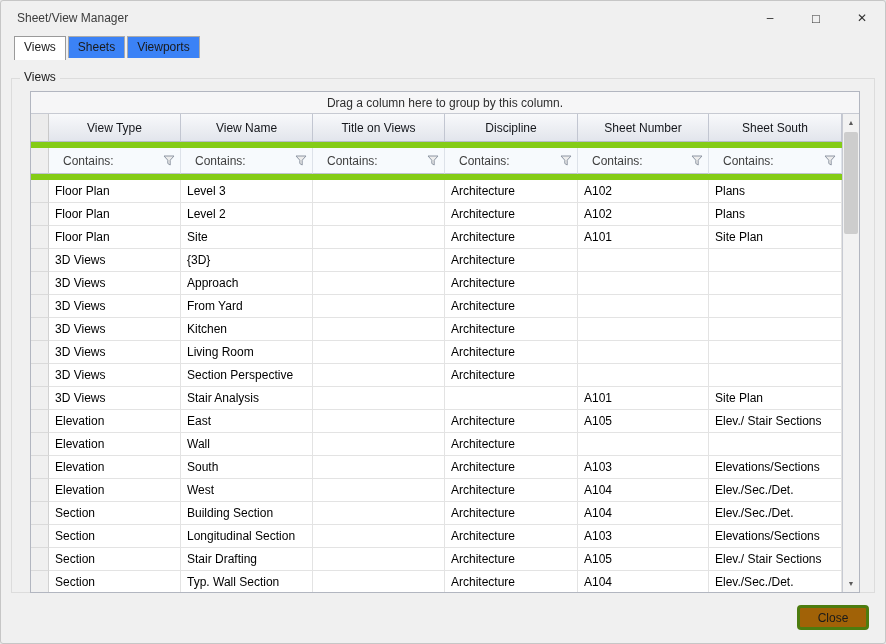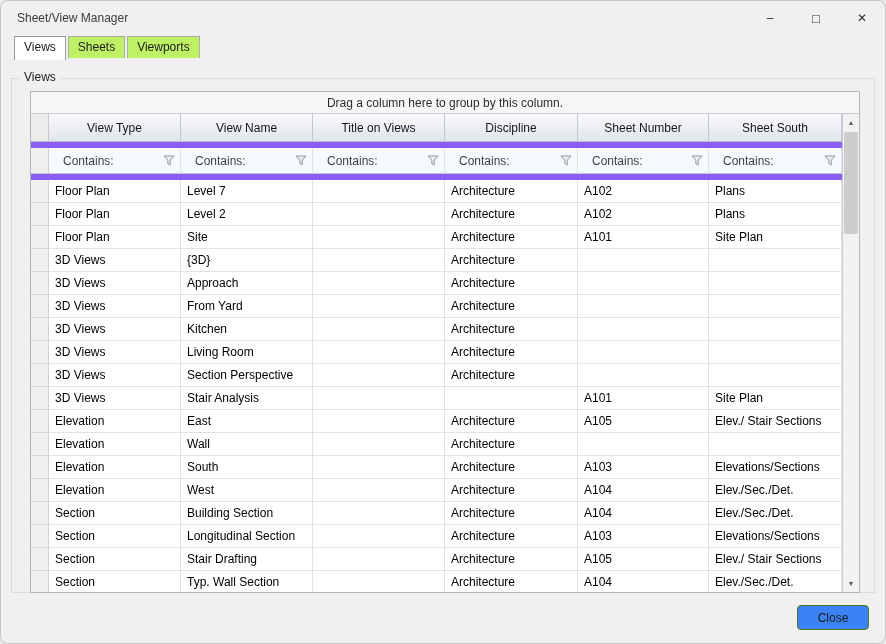--- a/index.html
+++ b/index.html
@@ -6,57 +6,57 @@
   html, body { width: 886px; height: 644px; }
   body {
     font-family: "Liberation Sans", "DejaVu Sans", sans-serif;
     font-size: 12px;
     background: #e9e9e9;
   }
   .window {
     width: 886px; height: 644px;
     background: #f0f0f0;
     border: 1px solid #c6c6c6;
-    border-radius: 8px;
+    border-radius: 3px;
     overflow: hidden;
     position: relative;
   }
   
   .titlebar { height: 34px; display: flex; align-items: center; }
   .title { padding-left: 16px; color: #3c3c3c; font-size: 12px; }
   .win-controls { margin-left: auto; display: flex; height: 100%; }
   .win-btn {
     width: 46px; height: 100%;
     display: flex; align-items: center; justify-content: center;
     color: #303030; font-size: 12px; cursor: default; background: transparent; border: none;
   }
   .win-btn.max { font-size: 13px; }
   
   .tabstrip { display: flex; align-items: flex-end; padding-left: 13px; height: 23px; position: relative; z-index: 2; }
   .tab {
     padding: 3px 9px 4px 9px;
     border: 1px solid #ababab; border-bottom: none;
-    background: #bef264; margin-right: 2px;
+    background: #3b82f6; margin-right: 2px;
     font-size: 12px; color: #1a1a1a; cursor: default;
   }
   .tab.active { background: #ffffff; padding-bottom: 6px; margin-bottom: -2px; border-color: #9a9a9a; }
   
   .groupbox {
     position: absolute; left: 10px; right: 10px; top: 77px; height: 515px;
     border: 1px solid #dcdcdc;
   }
   .groupbox-label {
     position: absolute; top: -9px; left: 8px;
     background: #f0f0f0; padding: 0 4px; color: #1a1a1a;
   }
   
   .grid {
     position: absolute; left: 18px; top: 12px;
     width: 830px; height: 502px;
-    border: 1px solid #b2b6c0; background: #8b5cf6;
+    border: 1px solid #b2b6c0; background: #84cc16;
     display: flex; flex-direction: column;
   }
   .group-hint {
     height: 22px; flex: 0 0 22px;
     background: #f6f6f7; border-bottom: 1px solid #c7cad2;
     display: flex; align-items: center; justify-content: center;
     color: #2e2e2e;
   }
   .grid-body { flex: 1; display: flex; min-height: 0; }
   .grid-main { flex: 1; display: flex; flex-direction: column; overflow: hidden; min-width: 0; gap: 6px; }
@@ -105,21 +105,21 @@
   }
   .sb-track { flex: 1; position: relative; }
   .sb-thumb {
     position: absolute; top: 1px; left: 1px; right: 1px; height: 102px;
     background: #cdcdcd; border-radius: 2px;
   }
   
   .close-btn {
     position: absolute; right: 16px; bottom: 13px;
     width: 72px; height: 25px;
-    background: #3b82f6; border: 1px solid #4d7c0f; border-radius: 4px;
+    background: #a16207; border: 3px solid #4d7c0f; border-radius: 4px;
     font-size: 12px; color: #1a1a1a;
     display: flex; align-items: center; justify-content: center;
     font-family: inherit; cursor: default;
   }
 </style>
 </head>
 <body>
 
 <div class="window">
 
@@ -190,21 +190,21 @@
                 <span>Contains:</span>
                 <svg class="funnel" width="12" height="11" viewBox="0 0 12 11">
                   <path d="M1 1 h10 L7.2 5.2 V10 L4.8 8.5 V5.2 Z" fill="#ededed" stroke="#8e96a3" stroke-width="1"></path>
                 </svg>
               </div>
             </div>
           <div class="rows-area">
               <div class="grid-row drow">
                 <div class="dcell indicator"></div>
                 <div class="dcell">Floor Plan</div>
-                <div class="dcell">Level 7</div>
+                <div class="dcell">Level 3</div>
                 <div class="dcell"></div>
                 <div class="dcell">Architecture</div>
                 <div class="dcell">A102</div>
                 <div class="dcell">Plans</div>
               </div>
               <div class="grid-row drow">
                 <div class="dcell indicator"></div>
                 <div class="dcell">Floor Plan</div>
                 <div class="dcell">Level 2</div>
                 <div class="dcell"></div>

